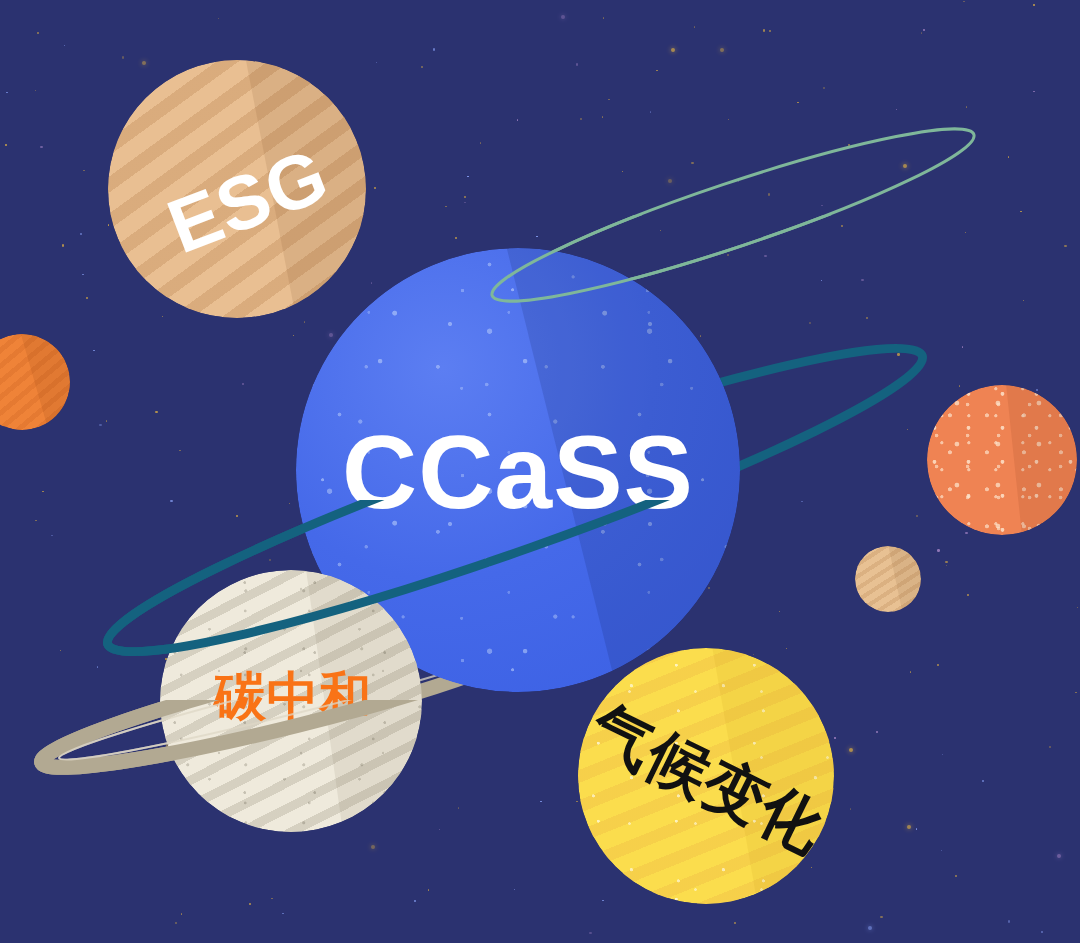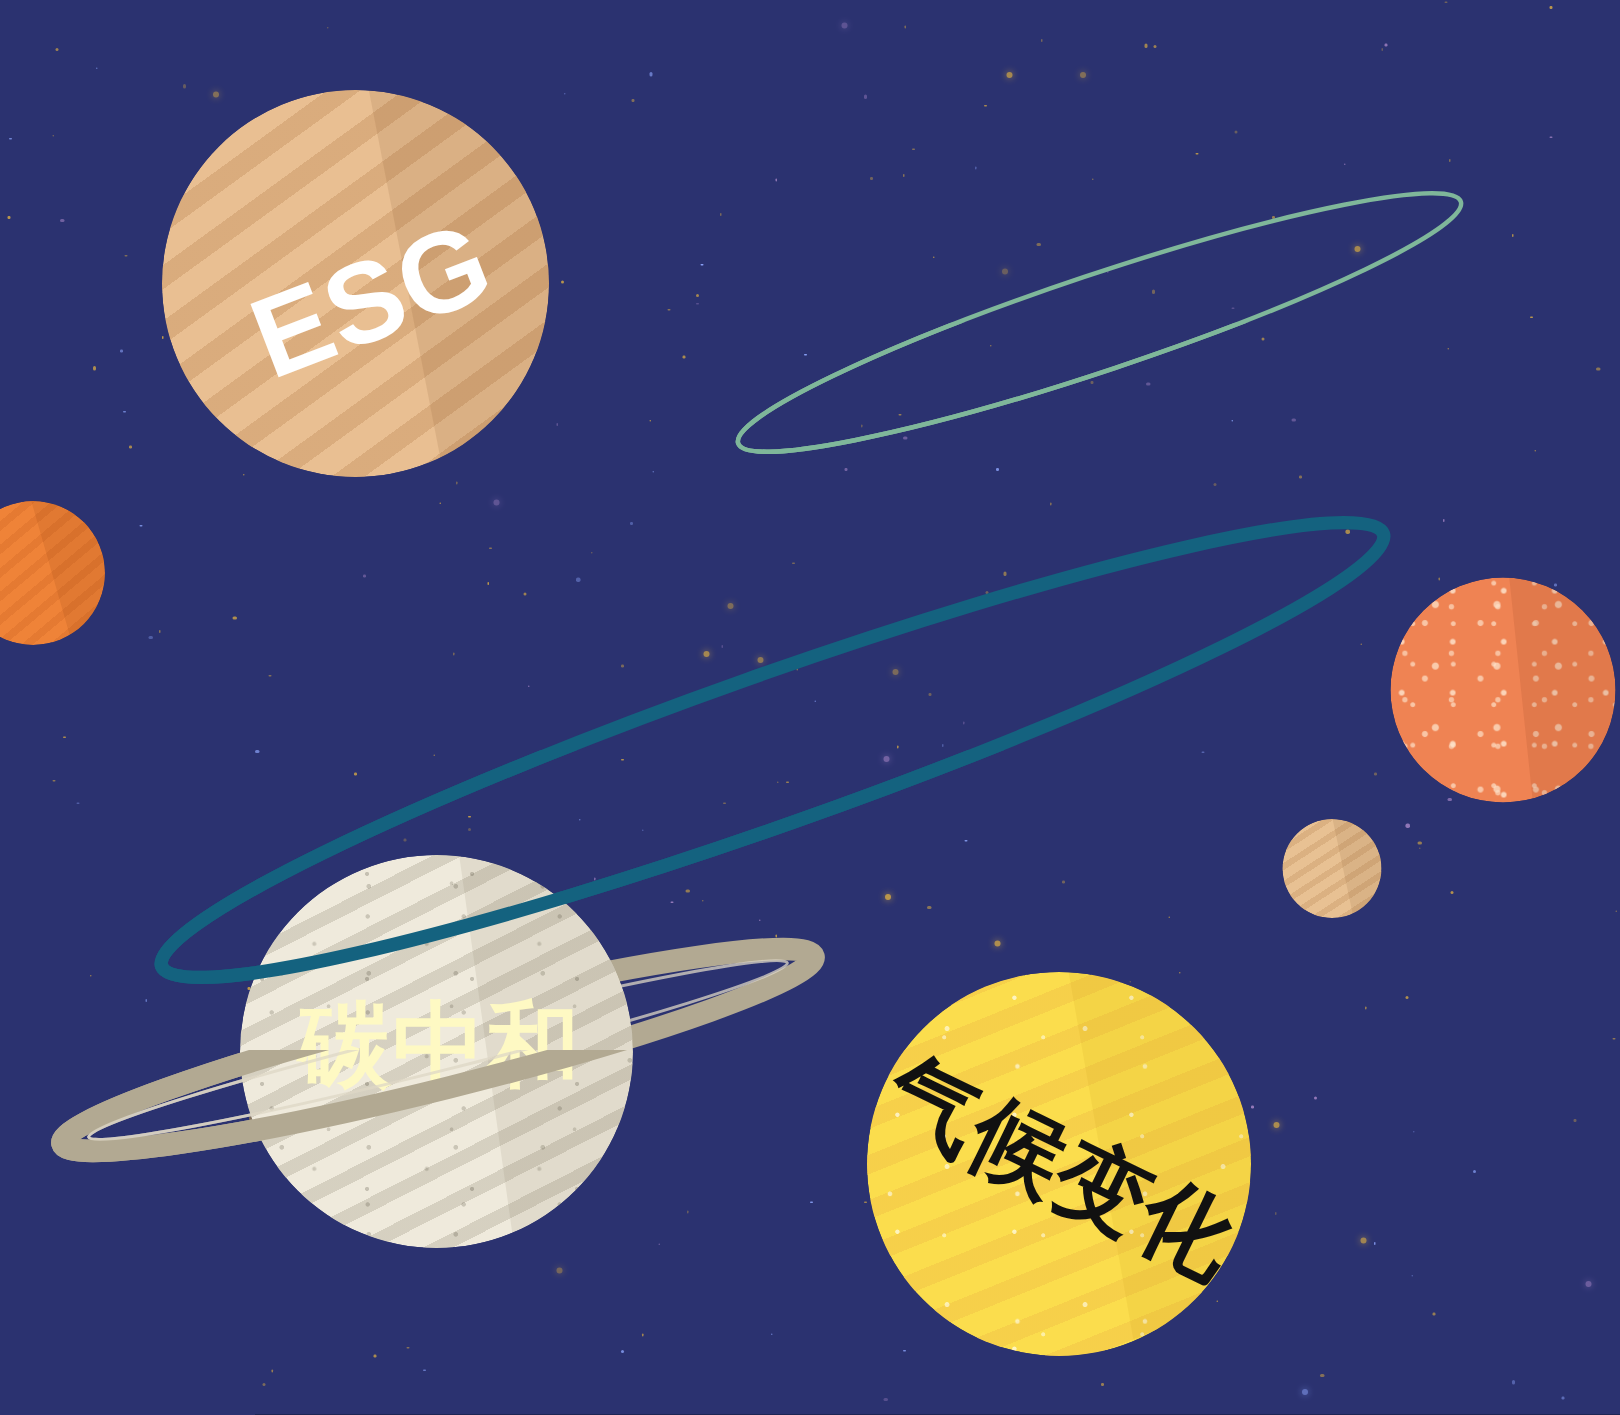--- a/index.html
+++ b/index.html
@@ -177,21 +177,21 @@
       radial-gradient(circle at 66% 79%, rgba(90,85,70,.38) 0 1.1px, transparent 1.6px);
     background-size: 70px 70px, 58px 58px, 82px 82px, 64px 64px, 75px 75px;
     mix-blend-mode: multiply;
     opacity: .6;
   }
   #planet-carbon .shade {
     background: rgba(120, 112, 92, .12);
     transform: rotate(-8deg) translateX(58%);
   }
   #planet-carbon .label {
-    font-size: 62px; color:#fef9c3;
+    font-size: 52px; color:#f97316;
     transform: translate(2px, -4px);
   }
 
   
   #planet-climate {
     left: 578px; top: 648px; width: 256px; height: 256px;
     z-index: 5;
   }
   #planet-climate .body { background: #fbdd4d; }
   #planet-climate .stripes {
@@ -582,20 +582,26 @@
   </div>
 
   <div class="planet" id="planet-esg">
     <div class="body"></div>
     <div class="stripes"></div>
     <div class="shade"></div>
     <div class="label">ESG</div>
   </div>
 
 
+  <div class="planet" id="planet-ccass">
+    <div class="body"></div>
+    <div class="speckle"></div>
+    <div class="shade"></div>
+    <div class="label">CCaSS</div>
+  </div>
 
   <div class="planet" id="planet-carbon">
     <div class="body"></div>
     <div class="stripes"></div>
     <div class="speckle"></div>
     <div class="shade"></div>
     <div class="label">碳中和</div>
   </div>
 
   <div class="planet" id="planet-climate">

